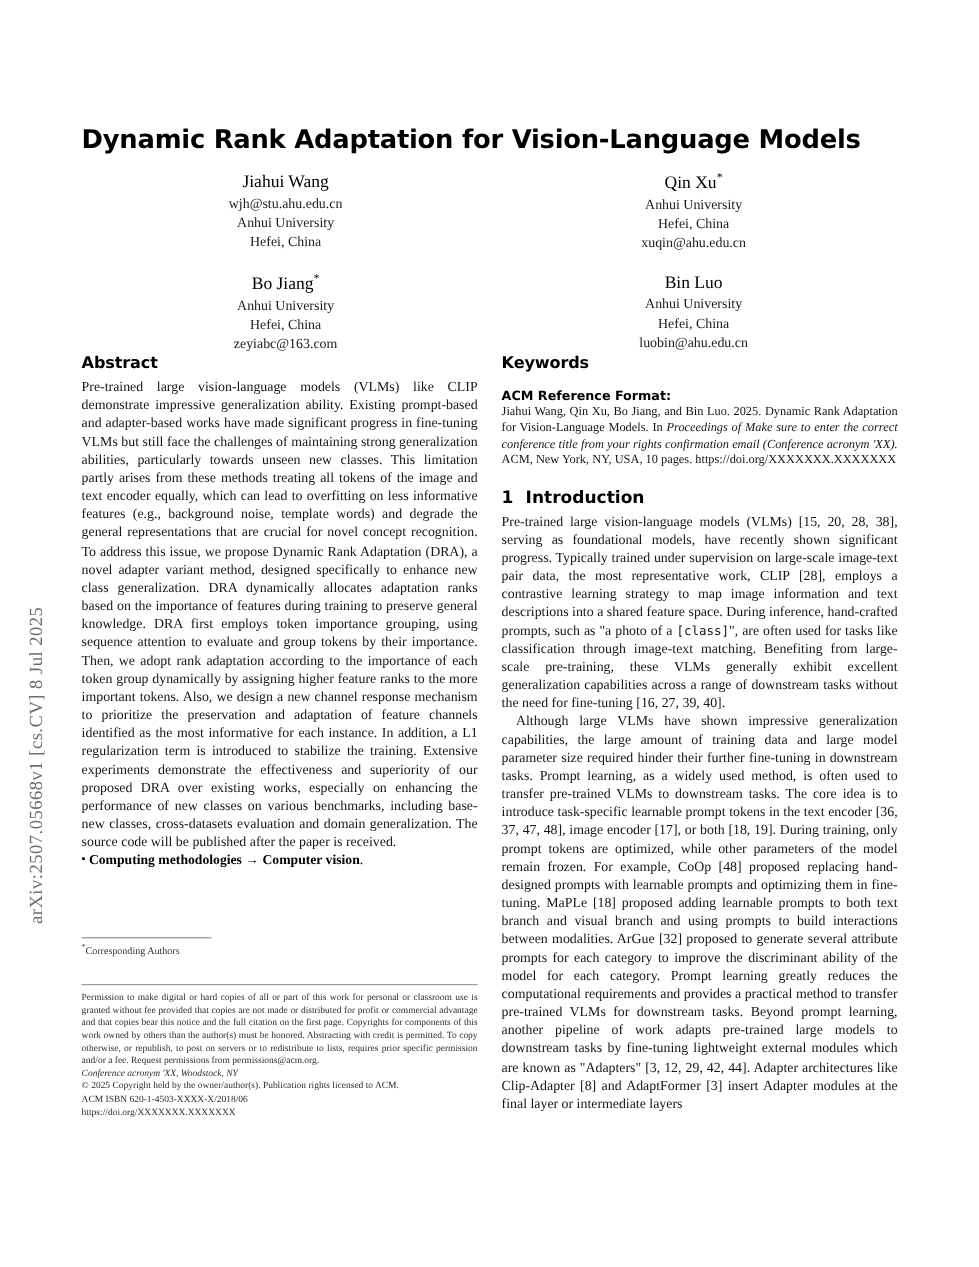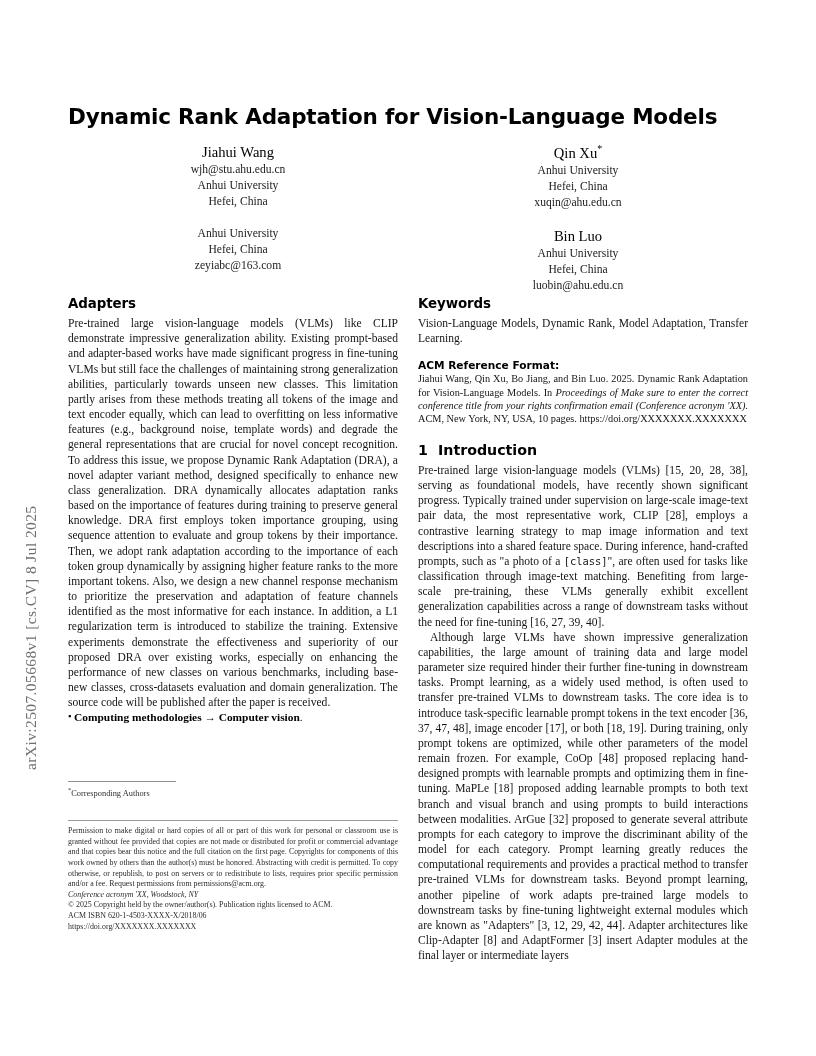--- a/index.html
+++ b/index.html
@@ -226,50 +226,50 @@
     </div>
 
     <div class="author-cell">
       <div class="author-name"><span>Qin Xu</span><span class="star">*</span></div>
       <div class="author-line">Anhui University</div>
       <div class="author-line">Hefei, China</div>
       <div class="author-line">xuqin@ahu.edu.cn</div>
     </div>
 
     <div class="author-cell">
+      <div class="author-name"><span>Bo Jiang</span><span class="star">*</span></div>
       <div class="author-line">Anhui University</div>
       <div class="author-line">Hefei, China</div>
       <div class="author-line">zeyiabc@163.com</div>
     </div>
 
     <div class="author-cell">
       <div class="author-name"><span>Bin Luo</span></div>
       <div class="author-line">Anhui University</div>
       <div class="author-line">Hefei, China</div>
       <div class="author-line">luobin@ahu.edu.cn</div>
     </div>
 
   </div>
 
   <div class="col col-left">
 
-    <h2 class="sec">Adapters</h2>
+    <h2 class="sec">Abstract</h2>
     <p class="body">Pre-trained large vision-language models (VLMs) like CLIP demonstrate impressive generalization ability. Existing prompt-based and adapter-based works have made significant progress in fine-tuning VLMs but still face the challenges of maintaining strong generalization abilities, particularly towards unseen new classes. This limitation partly arises from these methods treating all tokens of the image and text encoder equally, which can lead to overfitting on less informative features (e.g., background noise, template words) and degrade the general representations that are crucial for novel concept recognition. To address this issue, we propose Dynamic Rank Adaptation (DRA), a novel adapter variant method, designed specifically to enhance new class generalization. DRA dynamically allocates adaptation ranks based on the importance of features during training to preserve general knowledge. DRA first employs token importance grouping, using sequence attention to evaluate and group tokens by their importance. Then, we adopt rank adaptation according to the importance of each token group dynamically by assigning higher feature ranks to the more important tokens. Also, we design a new channel response mechanism to prioritize the preservation and adaptation of feature channels identified as the most informative for each instance. In addition, a L1 regularization term is introduced to stabilize the training. Extensive experiments demonstrate the effectiveness and superiority of our proposed DRA over existing works, especially on enhancing the performance of new classes on various benchmarks, including base-new classes, cross-datasets evaluation and domain generalization. The source code will be published after the paper is received.</p>
 
     <p class="ccs-line"><span class="bullet">▪</span>
       <b>Computing methodologies</b>
       <b>→</b>
       <b>Computer vision</b><span>.</span></p>
 
   </div>
 
   <div class="col col-right">
 
     <h2 class="sec">Keywords</h2>
-    <p class="kw">Vision-Language Models, Dynamic Rank, Model Adaptation, Transfer Learning.</p>
 
     <div class="refhead">ACM Reference Format:</div>
     <p class="refbody"><span>Jiahui Wang, Qin Xu, Bo Jiang, and Bin Luo. 2025. Dynamic Rank Adaptation for Vision-Language Models. In </span><i>Proceedings of Make sure to enter the correct conference title from your rights confirmation email (Conference acronym 'XX).</i><span> ACM, New York, NY, USA, 10 pages. https://doi.org/XXXXXXX.XXXXXXX</span></p>
 
     <h2 class="numbered"><span class="num">1</span><span>Introduction</span></h2>
 
     <p class="body"><span>Pre-trained large vision-language models (VLMs) [15, 20, 28, 38], serving as foundational models, have recently shown significant progress. Typically trained under supervision on large-scale image-text pair data, the most representative work, CLIP [28], employs a contrastive learning strategy to map image information and text descriptions into a shared feature space. During inference, hand-crafted prompts, such as "a photo of a </span><code>[class]</code><span>", are often used for tasks like classification through image-text matching. Benefiting from large-scale pre-training, these VLMs generally exhibit excellent generalization capabilities across a range of downstream tasks without the need for fine-tuning [16, 27, 39, 40].</span></p>
 
     <p class="body">Although large VLMs have shown impressive generalization capabilities, the large amount of training data and large model parameter size required hinder their further fine-tuning in downstream tasks. Prompt learning, as a widely used method, is often used to transfer pre-trained VLMs to downstream tasks. The core idea is to introduce task-specific learnable prompt tokens in the text encoder [36, 37, 47, 48], image encoder [17], or both [18, 19]. During training, only prompt tokens are optimized, while other parameters of the model remain frozen. For example, CoOp [48] proposed replacing hand-designed prompts with learnable prompts and optimizing them in fine-tuning. MaPLe [18] proposed adding learnable prompts to both text branch and visual branch and using prompts to build interactions between modalities. ArGue [32] proposed to generate several attribute prompts for each category to improve the discriminant ability of the model for each category. Prompt learning greatly reduces the computational requirements and provides a practical method to transfer pre-trained VLMs for downstream tasks. Beyond prompt learning, another pipeline of work adapts pre-trained large models to downstream tasks by fine-tuning lightweight external modules which are known as "Adapters" [3, 12, 29, 42, 44]. Adapter architectures like Clip-Adapter [8] and AdaptFormer [3] insert Adapter modules at the final layer or intermediate layers</p>
 

